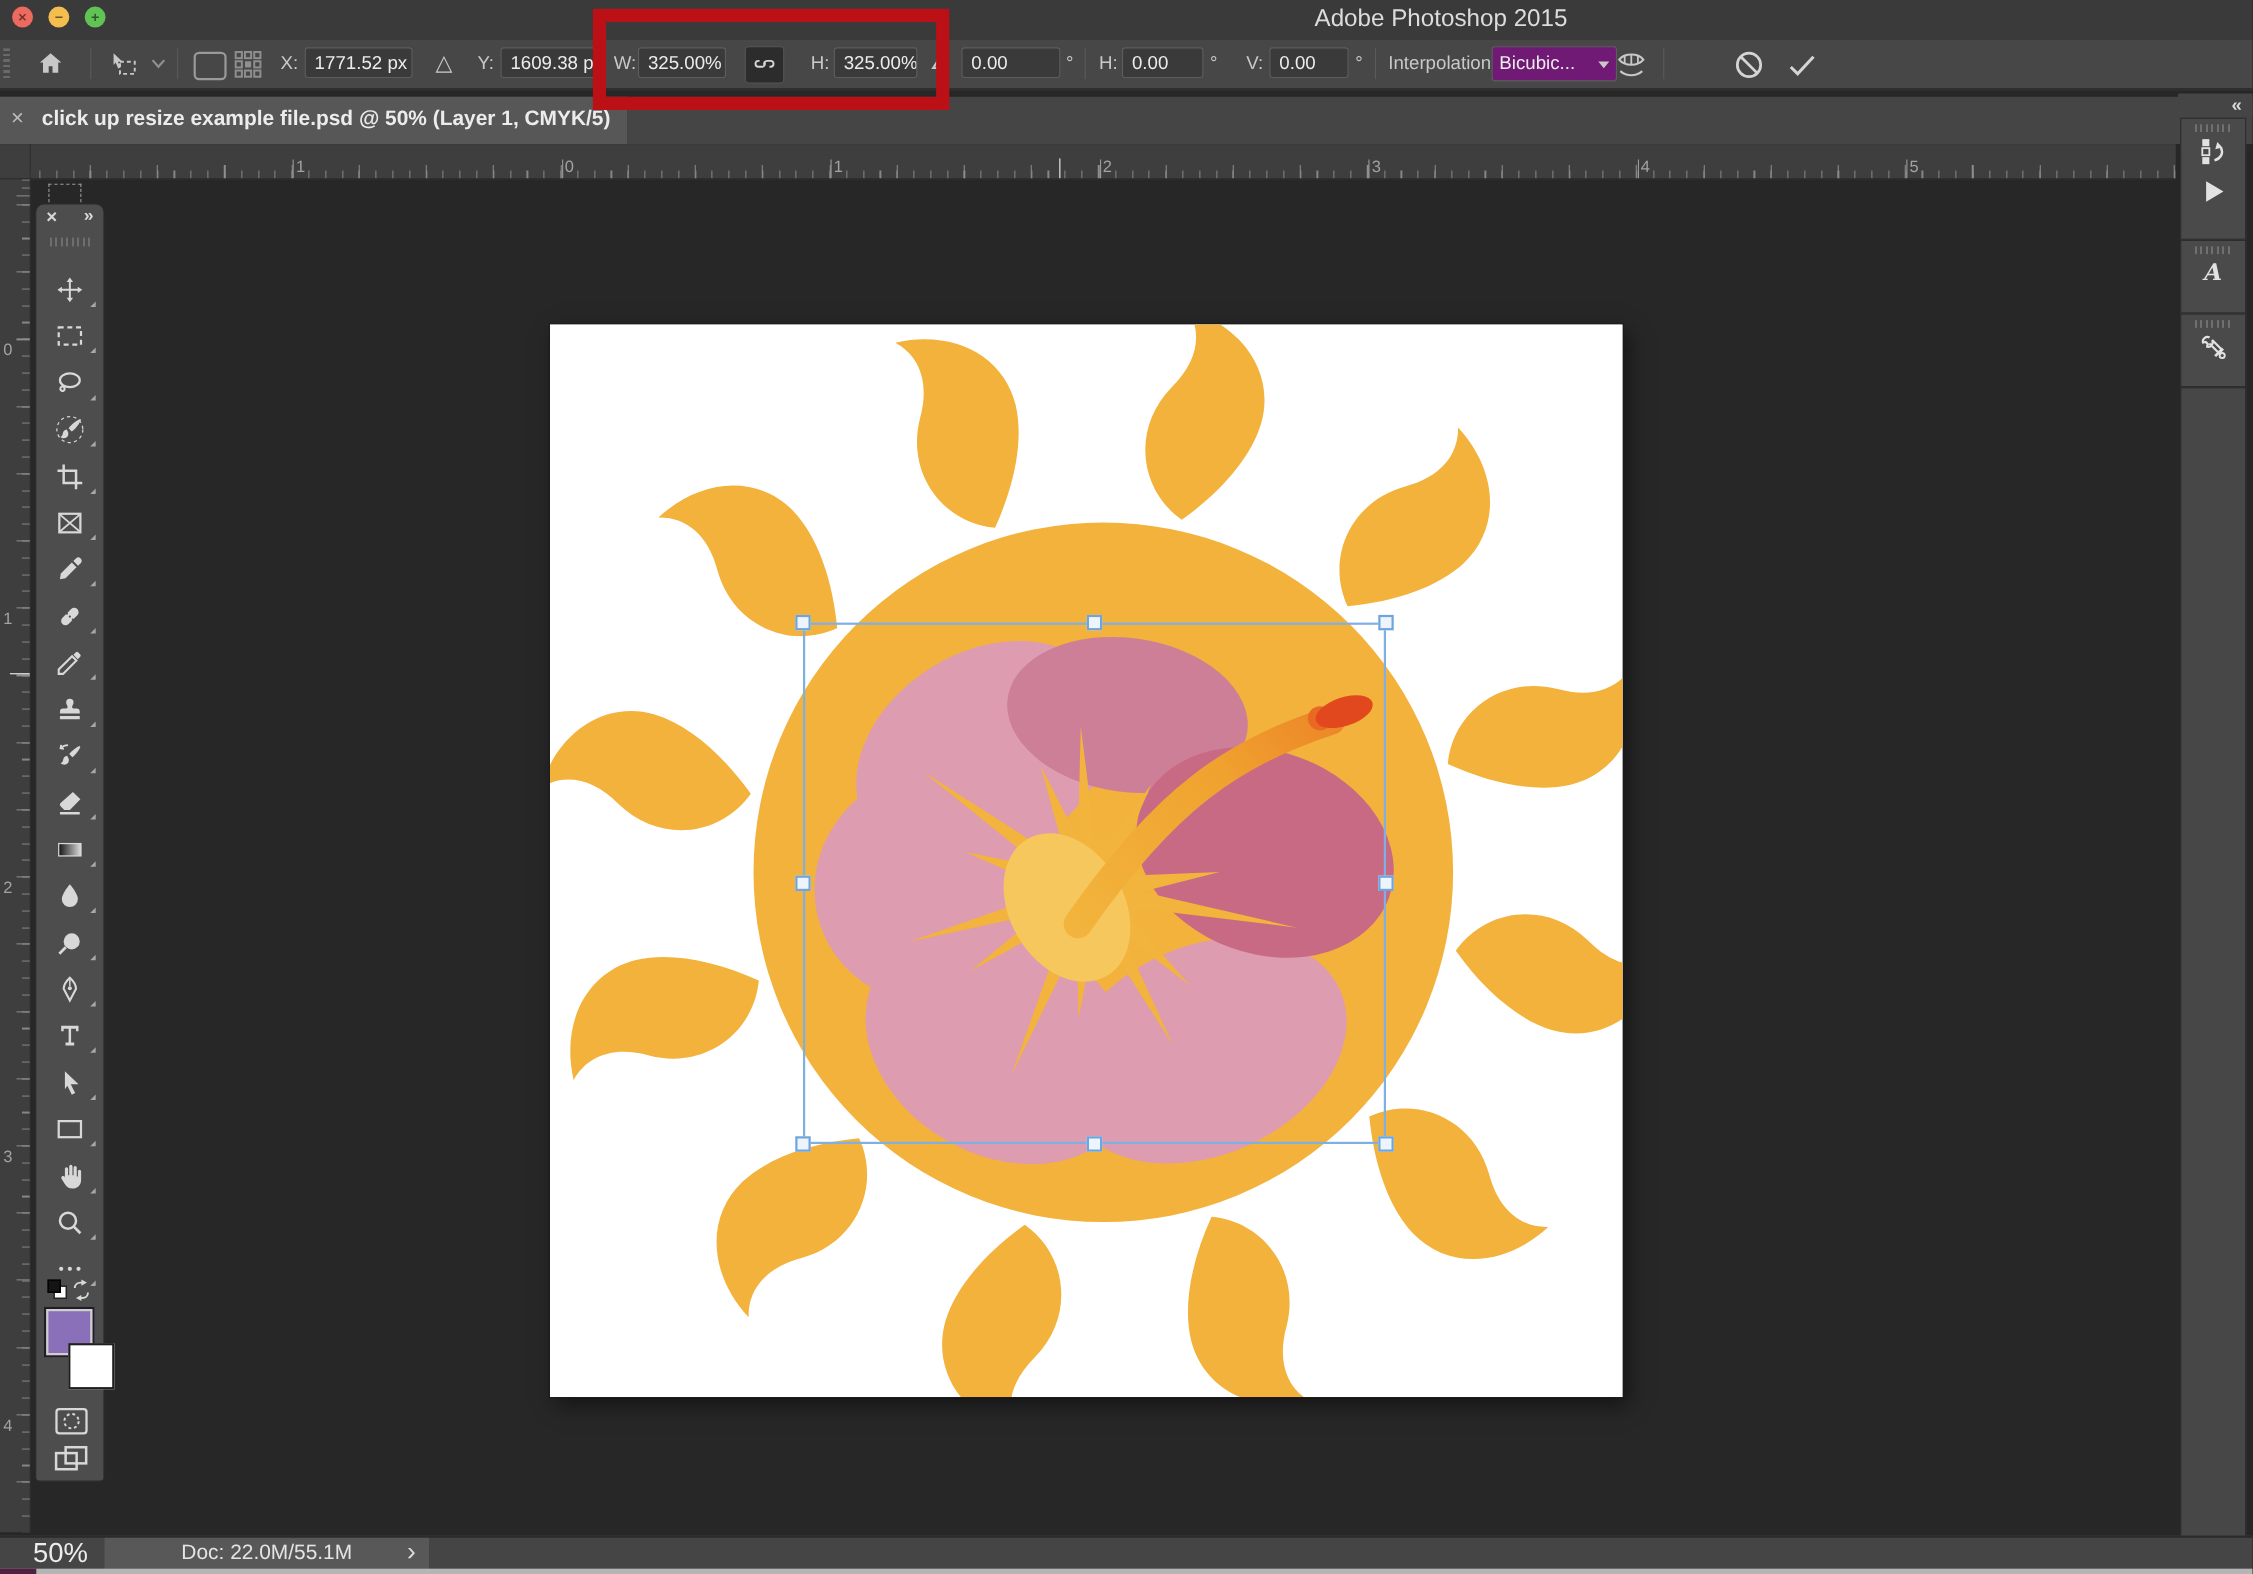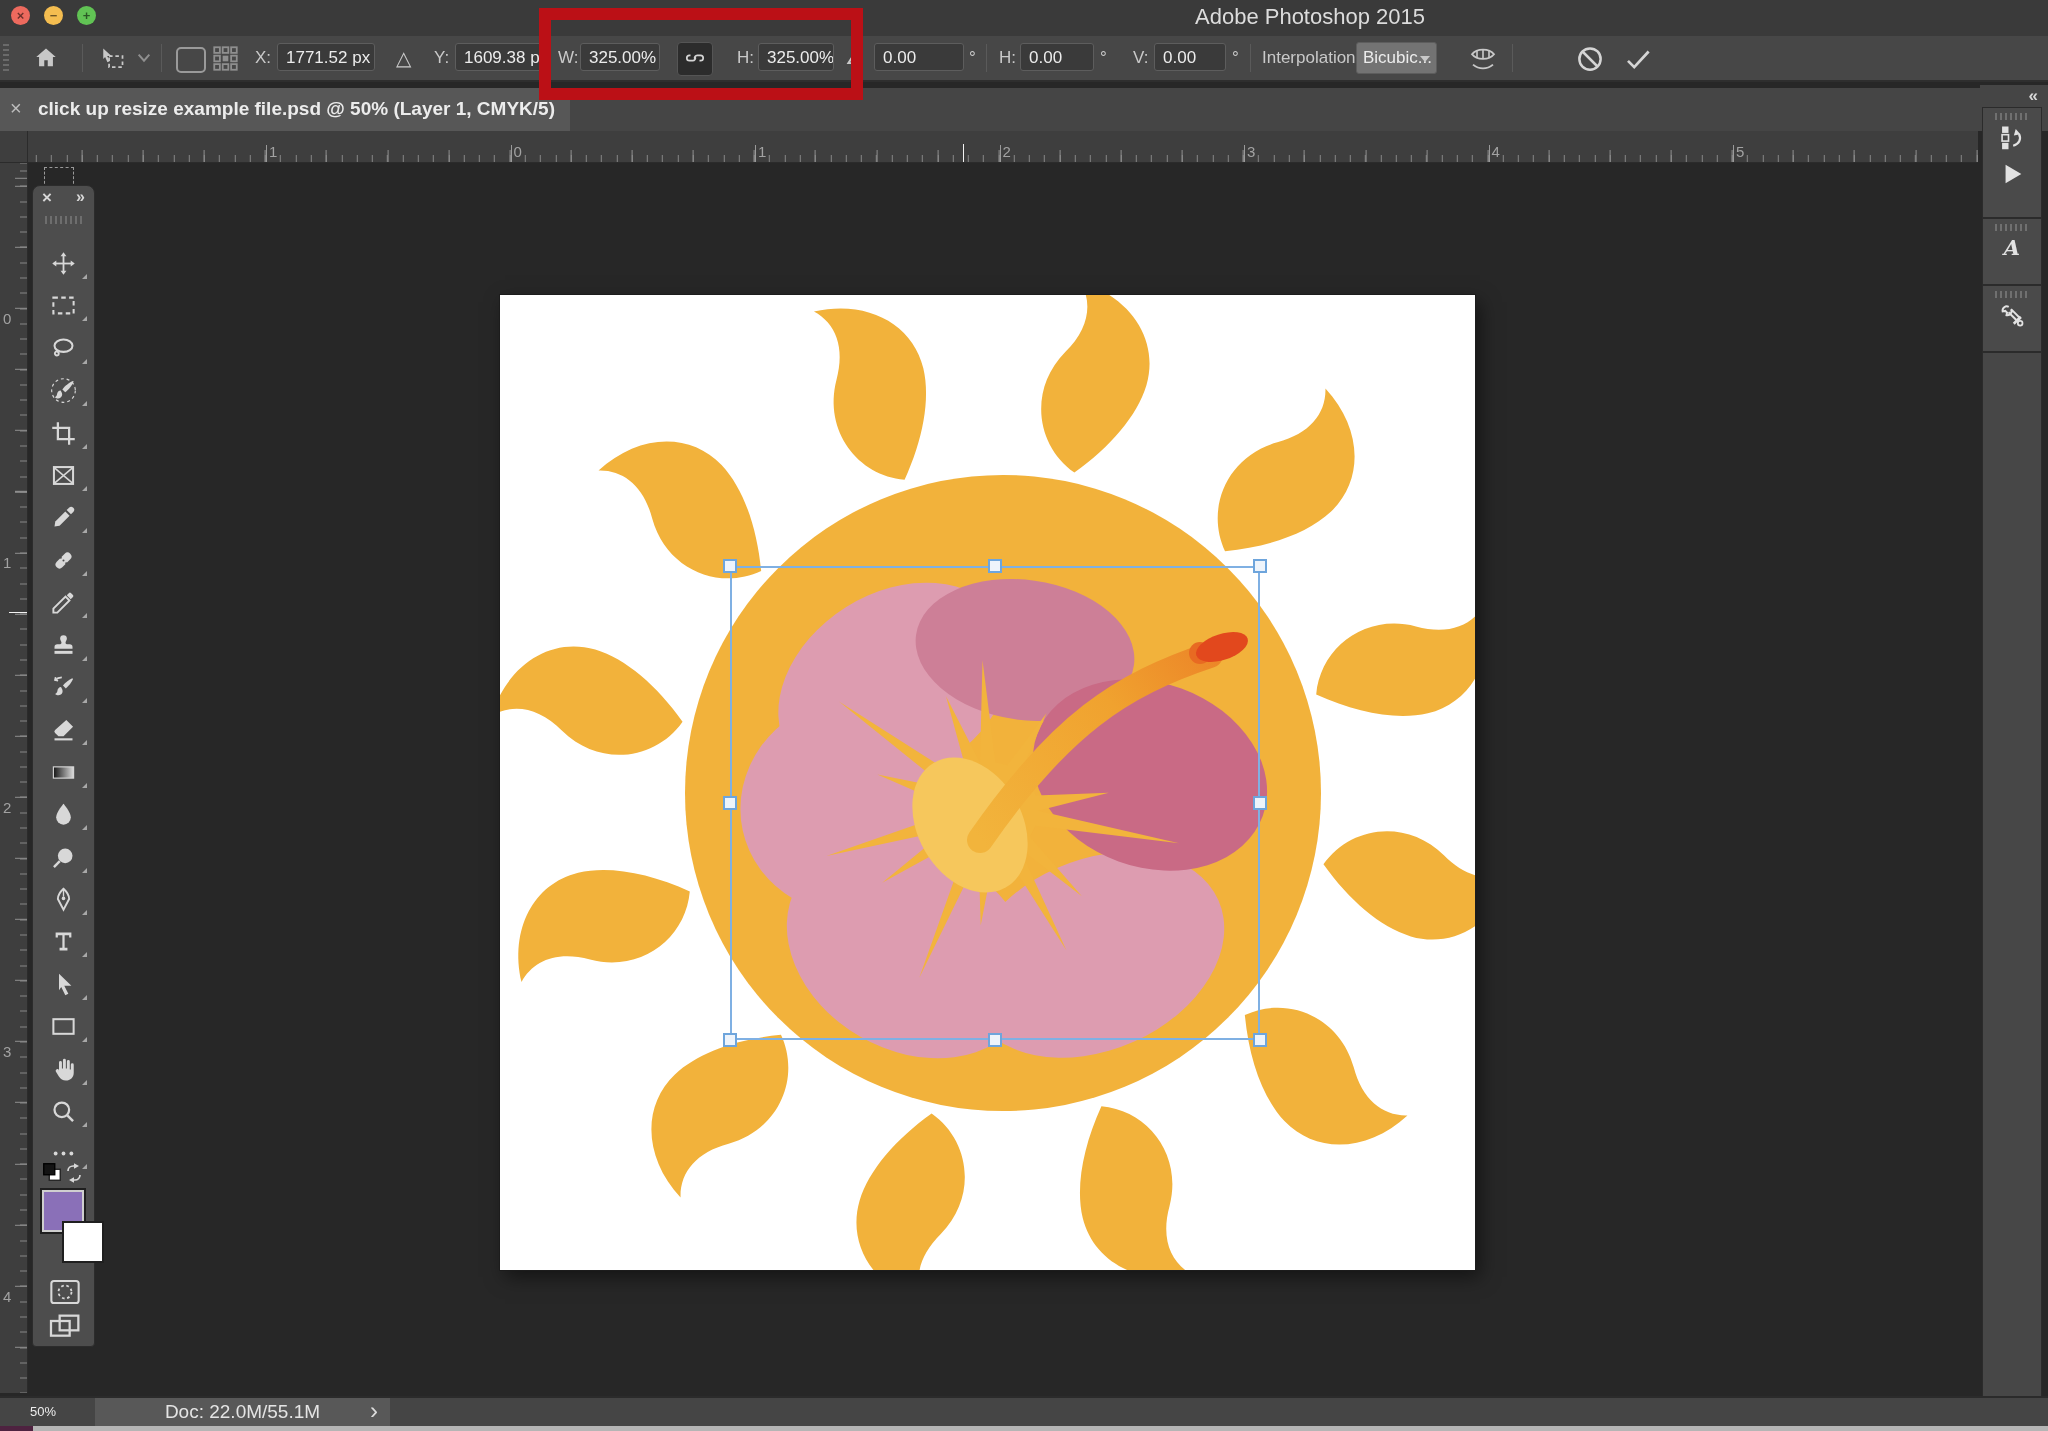--- a/index.html
+++ b/index.html
@@ -14,21 +14,21 @@
   
   #optionsbar{position:absolute;left:0;top:36px;width:100%;height:46px;background:#474747;border-bottom:2px solid #2e2e2e;box-sizing:border-box;}
   #optionsbar .grip{position:absolute;left:3px;top:8px;width:6px;height:28px;background:repeating-linear-gradient(to bottom,#6a6a6a 0 2px,transparent 2px 5px);}
   .obar-sep{position:absolute;top:8px;width:1px;height:28px;background:#5a5a5a;}
   .lbl{position:absolute;top:0;height:44px;line-height:44px;color:#c9c9c9;font-size:17px;}
   .field{position:absolute;top:7px;height:28px;line-height:28px;background:#3a3a3a;border:1px solid #5d5d5d;border-radius:3px;color:#ececec;font-size:17px;padding:0 8px;box-sizing:border-box;white-space:nowrap;overflow:hidden;}
   .oicon{position:absolute;color:#c8c8c8;}
   .oicon svg{display:block;}
   #link-btn{position:absolute;left:677px;top:6px;width:34px;height:32px;background:#2c2c2c;border:1px solid #555;border-radius:4px;color:#d5d5d5;}
   #link-btn svg{margin:3px auto;display:block;}
-  #interp-dd{position:absolute;left:1356px;top:6px;width:81px;height:32px;background:#737373;border:1px solid #5d5d5d;border-radius:3px;color:#ececec;font-size:17px;line-height:30px;padding:0 6px;box-sizing:border-box;}
+  #interp-dd{position:absolute;left:1356px;top:6px;width:114px;height:32px;background:#701a75;border:1px solid #5d5d5d;border-radius:3px;color:#ececec;font-size:17px;line-height:30px;padding:0 6px;box-sizing:border-box;}
   #interp-dd .dd-arrow{position:absolute;right:6px;top:13px;width:0;height:0;border-left:5px solid transparent;border-right:5px solid transparent;border-top:6px solid #c9c9c9;}
   
   #tabbar{position:absolute;left:0;top:88px;width:100%;height:43px;background:#454545;}
   #doc-tab{position:absolute;left:0;top:0;width:570px;height:43px;background:#575757;color:#ececec;}
   #tab-close{position:absolute;left:10px;top:0;line-height:41px;font-size:20px;color:#bdbdbd;}
   #tab-title{position:absolute;left:38px;top:0;line-height:42px;font-size:19px;font-weight:600;white-space:nowrap;}
   
   #hruler{position:absolute;left:28px;top:131px;width:1950px;height:32px;background:#3e3e3e;border-bottom:1px solid #2b2b2b;box-sizing:border-box;}
   #hruler .ticks{position:absolute;left:0;bottom:0;width:100%;height:7px;background:repeating-linear-gradient(to right,#868686 0 1px,transparent 1px 15.28px);background-position-x:7.8px;}
   #hruler .ticks2{position:absolute;left:0;bottom:0;width:100%;height:12px;background:repeating-linear-gradient(to right,#8e8e8e 0 1px,transparent 1px 61.12px);background-position-x:53.6px;}
@@ -67,21 +67,21 @@
   #dock-head{position:absolute;left:1980px;top:85px;width:68px;height:22px;background:#454545;}
   #dock-collapse{position:absolute;right:10px;top:0;font-size:17px;font-weight:bold;color:#d8d8d8;line-height:22px;}
   #dock{position:absolute;left:1982px;top:107px;width:60px;height:1318px;}
   .dock-group{position:absolute;left:0;width:100%;background:#4a4a4a;border:1px solid #2b2b2b;box-sizing:border-box;}
   .dock-grip{margin:5px auto 2px auto;width:34px;height:7px;background:repeating-linear-gradient(to right,#707070 0 2px,transparent 2px 5px);}
   .dock-icon{width:30px;height:34px;margin:3px auto;color:#e2e2e2;}
   .dock-icon svg{display:block;width:28px;height:28px;margin:2px auto;}
   #dock-empty{position:absolute;left:0;top:245px;width:100%;height:1073px;background:#474747;border:1px solid #2b2b2b;box-sizing:border-box;}
   
   #statusbar{position:absolute;left:0;top:1396px;width:100%;height:30px;background:#454545;border-top:2px solid #2b2b2b;box-sizing:border-box;}
-  #zoom-level{position:absolute;left:30px;top:0;line-height:28px;font-size:13px;color:#ececec;}
+  #zoom-level{position:absolute;left:30px;top:0;line-height:28px;font-size:25px;color:#ececec;}
   #doc-info-block{position:absolute;left:95px;top:0;width:295px;height:28px;background:#585858;}
   #doc-info{display:block;text-align:center;line-height:28px;font-size:19px;color:#e4e4e4;}
   #doc-chevron{position:absolute;right:12px;top:0;line-height:26px;font-size:24px;color:#dcdcdc;}
   
   #bottomstrip{position:absolute;left:0;top:1426px;width:100%;height:5px;background:#b5b5b5;}
   #bottomstrip .purple{position:absolute;left:0;top:0;width:33px;height:5px;background:#4e2240;}
   
   #annotation-box{position:absolute;left:539px;top:8px;width:324px;height:92px;border:12px solid #bb1016;box-sizing:border-box;}
 </style>
 </head>

